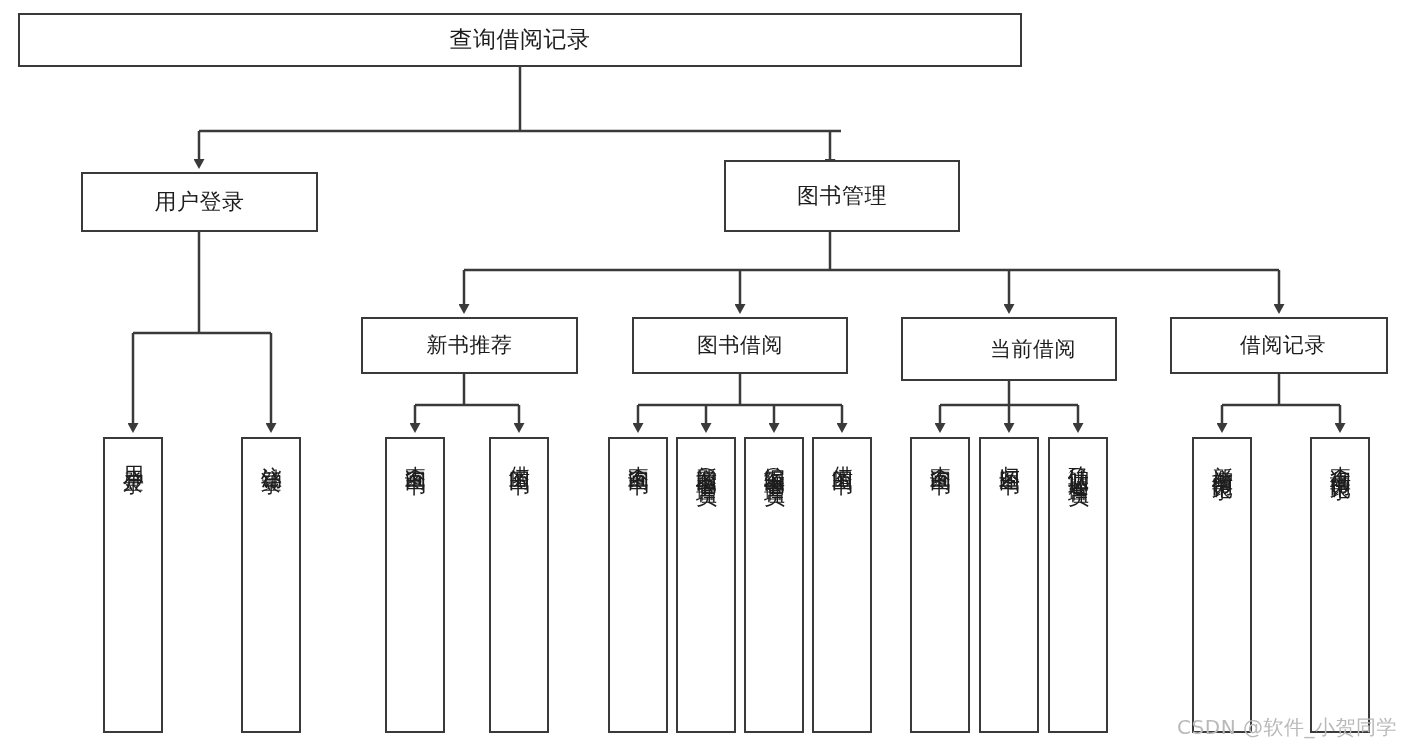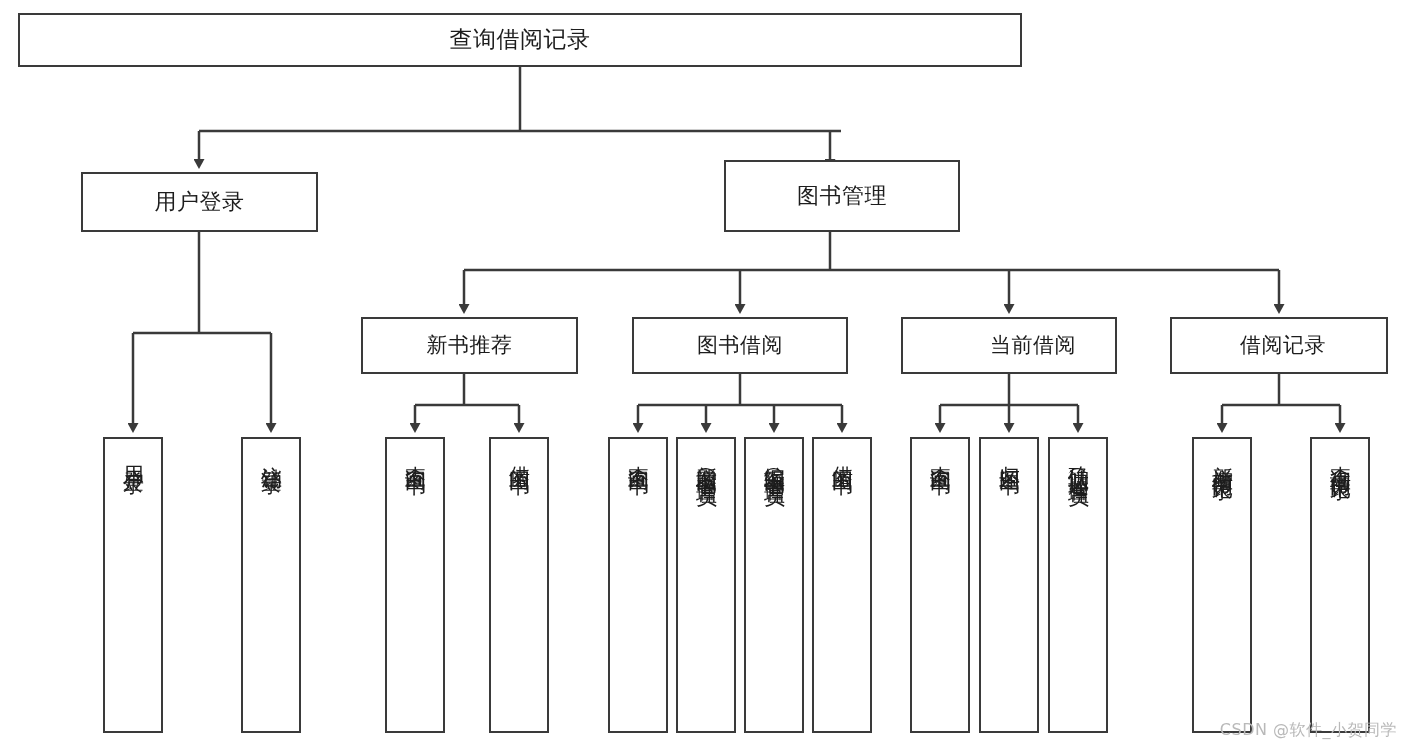--- a/index.html
+++ b/index.html
@@ -56,21 +56,21 @@
     text-orientation: upright;
     font-size: 21px;
     line-height: 1;
     letter-spacing: 3px;
     white-space: normal;
   }
   #watermark {
     position: absolute;
     right: 8px;
     bottom: 6px;
-    font-size: 16px;
+    font-size: 20px;
     color: #b9b9b9;
     letter-spacing: 0.5px;
     z-index: 3;
     white-space: nowrap;
   }
 </style>
 </head>
 <body>
 
 <div id="canvas">
@@ -137,21 +137,21 @@
   <div class="node l2" style="left:712px; top:160px; width:236px; height:72px;margin-left:12px;">
     <span class="node-label">图书管理</span>
   </div>
 
   <div class="node l3" style="left:632px; top:317px; width:216px; height:57px;">
     <span class="node-label">图书借阅</span>
   </div>
   <div class="node l3" style="left:361px; top:317px; width:217px; height:57px;">
     <span class="node-label">新书推荐</span>
   </div>
-  <div class="node l3" style="left:901px; top:317px; width:216px; height:57px;padding-left:48px;">
+  <div class="node l3" style="left:901px; top:317px; width:216px; height:64px;padding-left:48px;">
     <span class="node-label">当前借阅</span>
   </div>
   <div class="node l3" style="left:1170px; top:317px; width:218px; height:57px;padding-left:8px;">
     <span class="node-label">借阅记录</span>
   </div>
 
   <div class="node leaf" style="left:103px; top:437px; width:60px; height:296px;">
     <span class="node-label">用户登录</span>
   </div>
   <div class="node leaf" style="left:241px; top:437px; width:60px; height:296px;">

